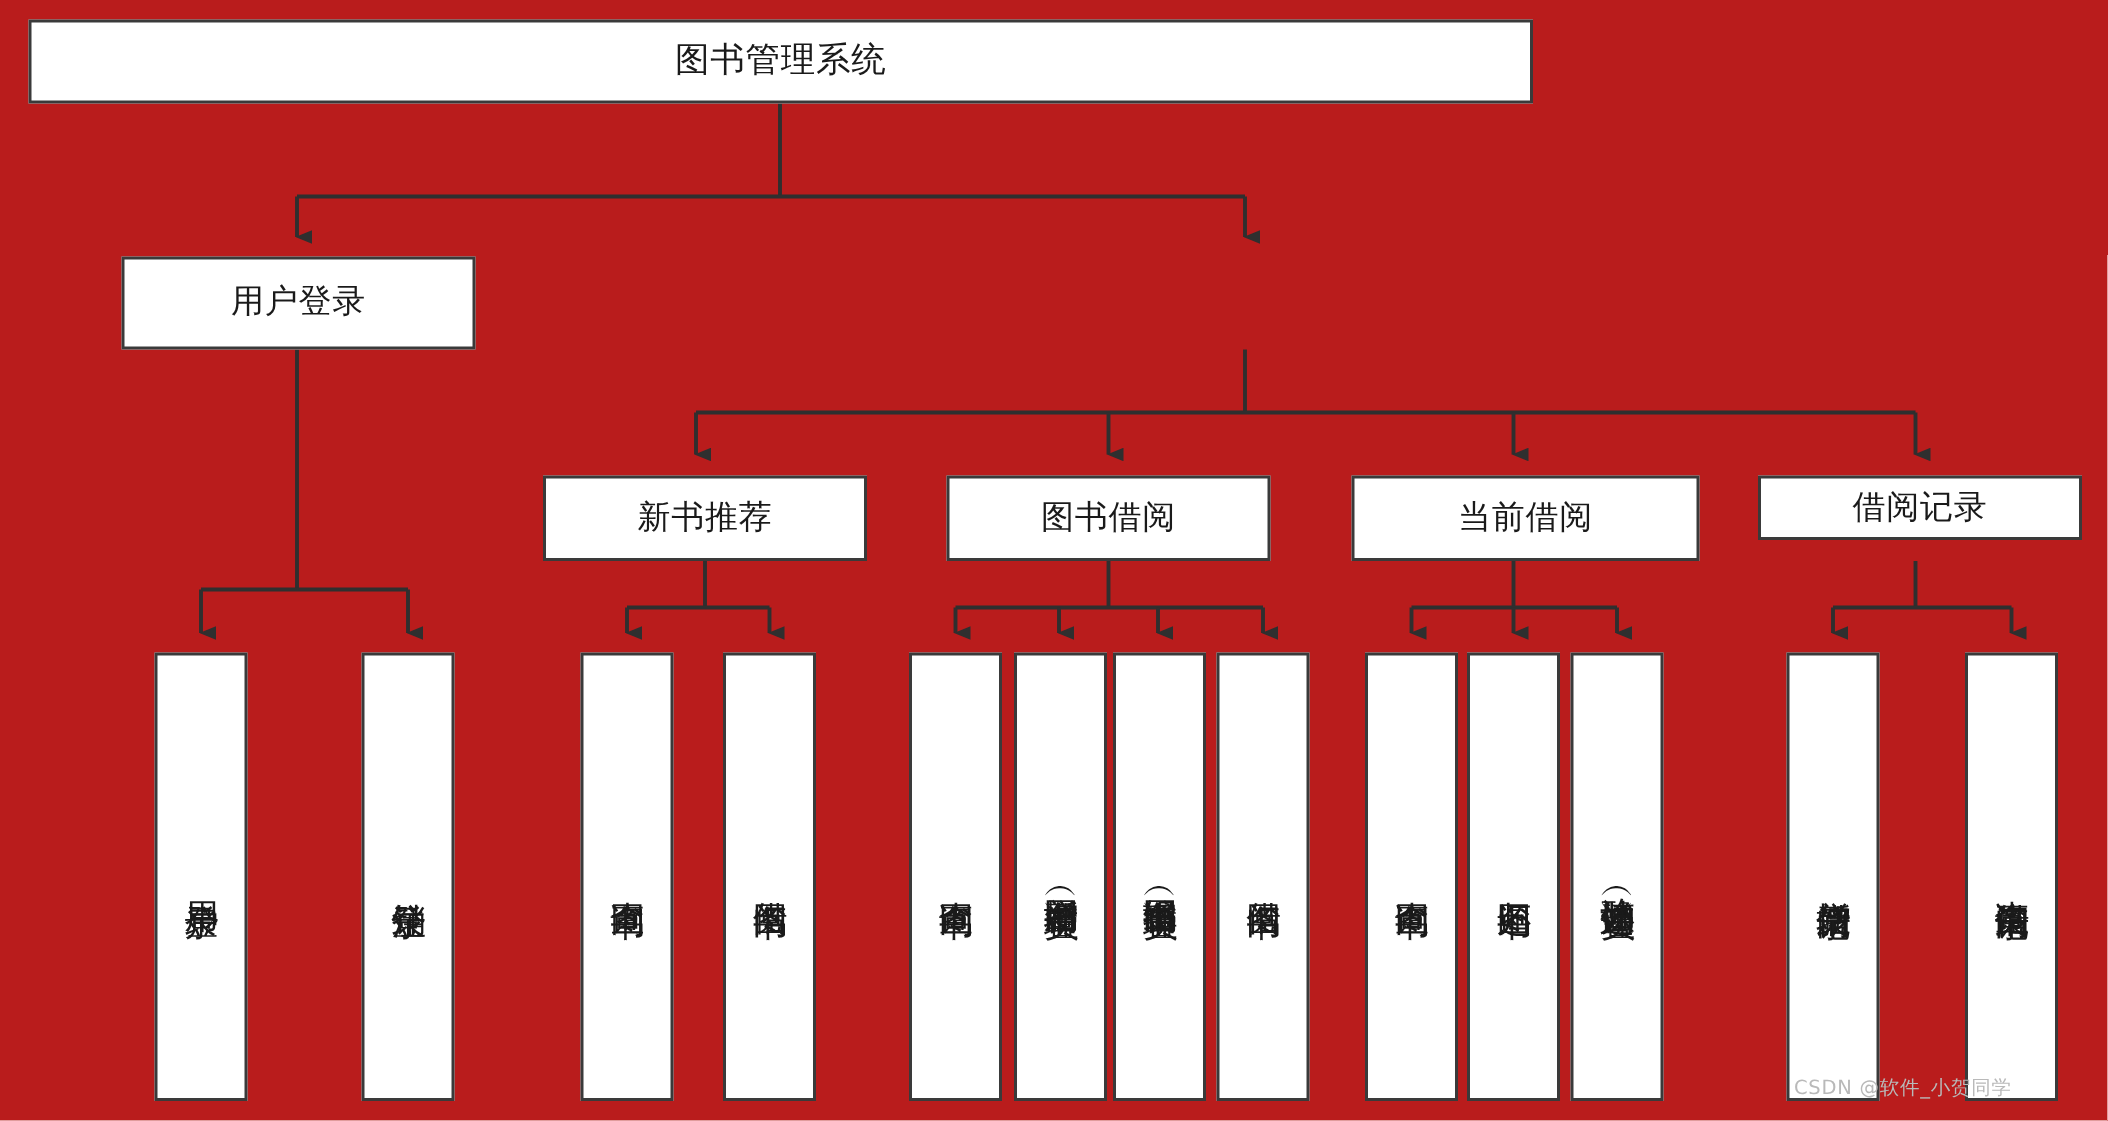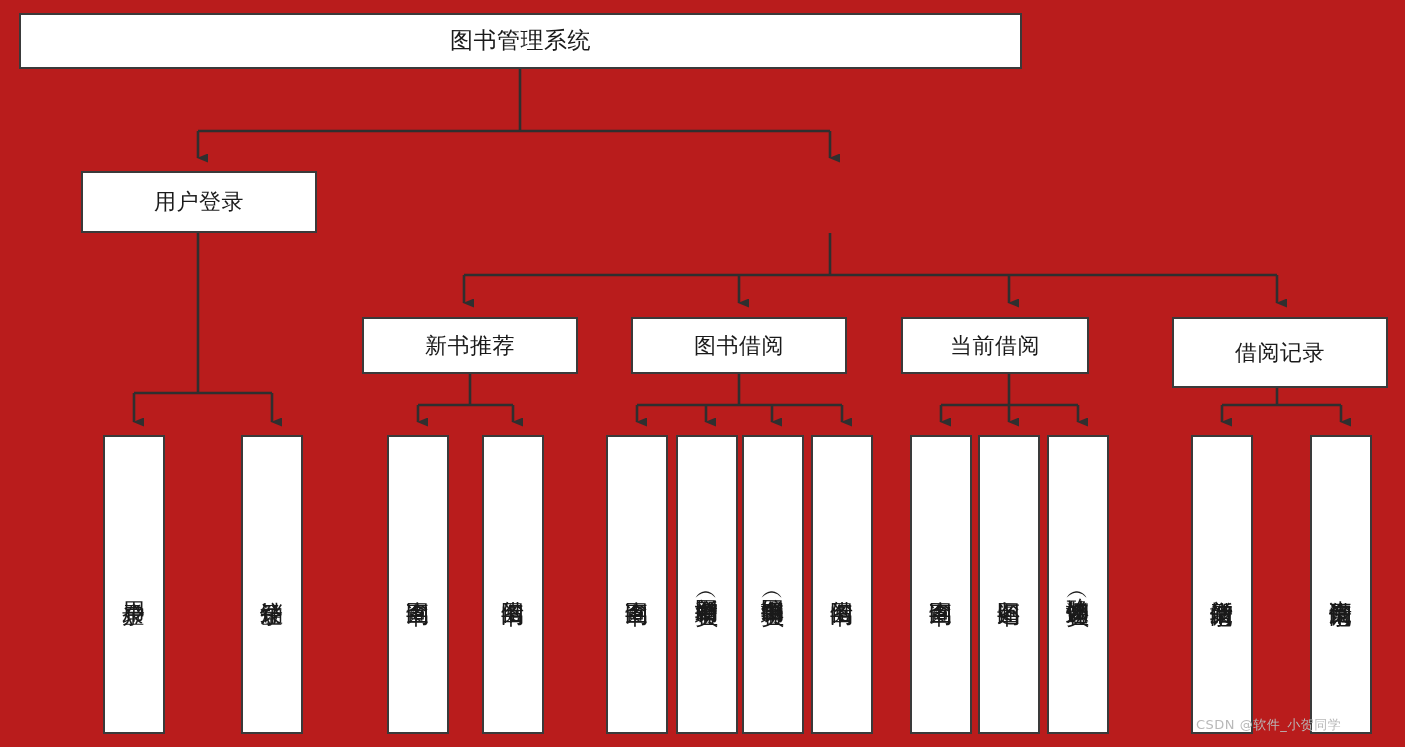--- a/index.html
+++ b/index.html
@@ -153,25 +153,25 @@
 
 
   <div class="node-box node-h" style="left:362px; top:317px; width:216px; height:57px;">
     <span class="node-label">新书推荐</span>
   </div>
 
   <div class="node-box node-h" style="left:631px; top:317px; width:216px; height:57px;justify-content:center;">
     <span class="node-label">图书借阅</span>
   </div>
 
-  <div class="node-box node-h" style="left:901px; top:317px; width:188px; height:57px;">
+  <div class="node-box node-h" style="left:901px; top:317px; width:232px; height:57px;">
     <span class="node-label">当前借阅</span>
   </div>
 
-  <div class="node-box node-h" style="left:1172px; top:317px; width:216px; height:71px;justify-content:center;">
+  <div class="node-box node-h" style="left:1172px; top:317px; width:216px; height:43px;justify-content:center;">
     <span class="node-label">借阅记录</span>
   </div>
 
   <div class="node-box node-v" style="left:103px; top:435px; width:62px; height:299px;">
     <span class="node-label">用户登录</span>
   </div>
 
   <div class="node-box node-v" style="left:241px; top:435px; width:62px; height:299px;">
     <span class="node-label">注销登录</span>
   </div>

